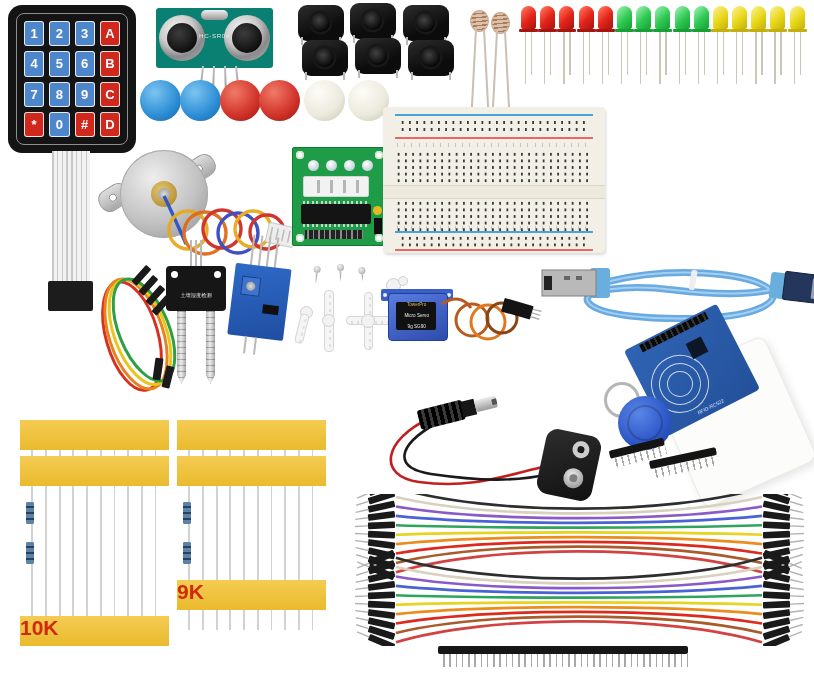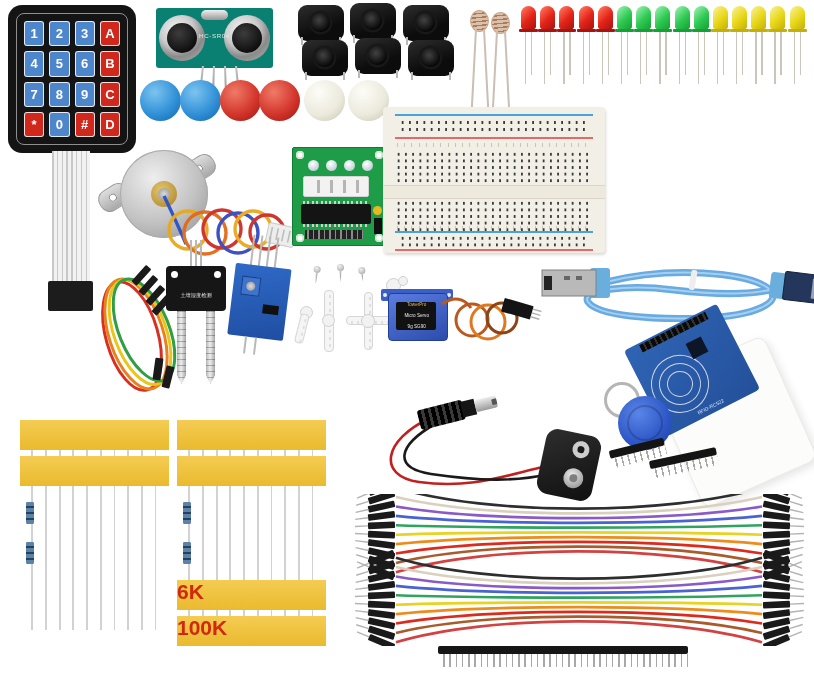--- a/index.html
+++ b/index.html
@@ -579,20 +579,21 @@
         <i class="res-body"></i>
         <i class="res-body"></i>
         <i class="res-body"></i>
         <i class="res-body"></i>
         <i class="res-body"></i>
         <i class="res-body"></i>
         <i class="res-body"></i>
         <i class="res-body"></i>
         <i class="res-body"></i>
       </i>
+    <i class="res-strip res-label" style="top:196px">10K</i>
   </div>
   <div class="abs res-col" style="left:177px">
     <i class="res-leads"></i>
     <i class="res-strip" style="top:0"></i>
     <i class="res-strip" style="top:36px"></i>
     <i class="res-row" style="top:82px">
         <i class="res-body"></i>
         <i class="res-body"></i>
         <i class="res-body"></i>
         <i class="res-body"></i>
@@ -608,22 +609,21 @@
         <i class="res-body"></i>
         <i class="res-body"></i>
         <i class="res-body"></i>
         <i class="res-body"></i>
         <i class="res-body"></i>
         <i class="res-body"></i>
         <i class="res-body"></i>
         <i class="res-body"></i>
         <i class="res-body"></i>
       </i>
-    <i class="res-strip res-label" style="top:160px">6K</i>
-    <i class="res-strip res-label" style="top:196px">100K</i>
+    <i class="res-strip res-label" style="top:160px">9K</i>
   </div>
 
   <svg class="abs" style="left:375px;top:402px" width="200" height="108" viewBox="0 0 200 108">
     <path d="M55 16 C 8 38, 2 74, 44 80 C 96 87, 128 74, 172 64" stroke="#c02020" stroke-width="2.6" fill="none"></path>
     <path d="M60 22 C 22 44, 18 66, 56 72 C 104 79, 140 80, 174 72" stroke="#1a1a1a" stroke-width="2.6" fill="none"></path>
   </svg>
   <div class="abs" id="plug">
     <i class="barrel"></i>
       <i class="neck"></i>
       <i class="tip">

